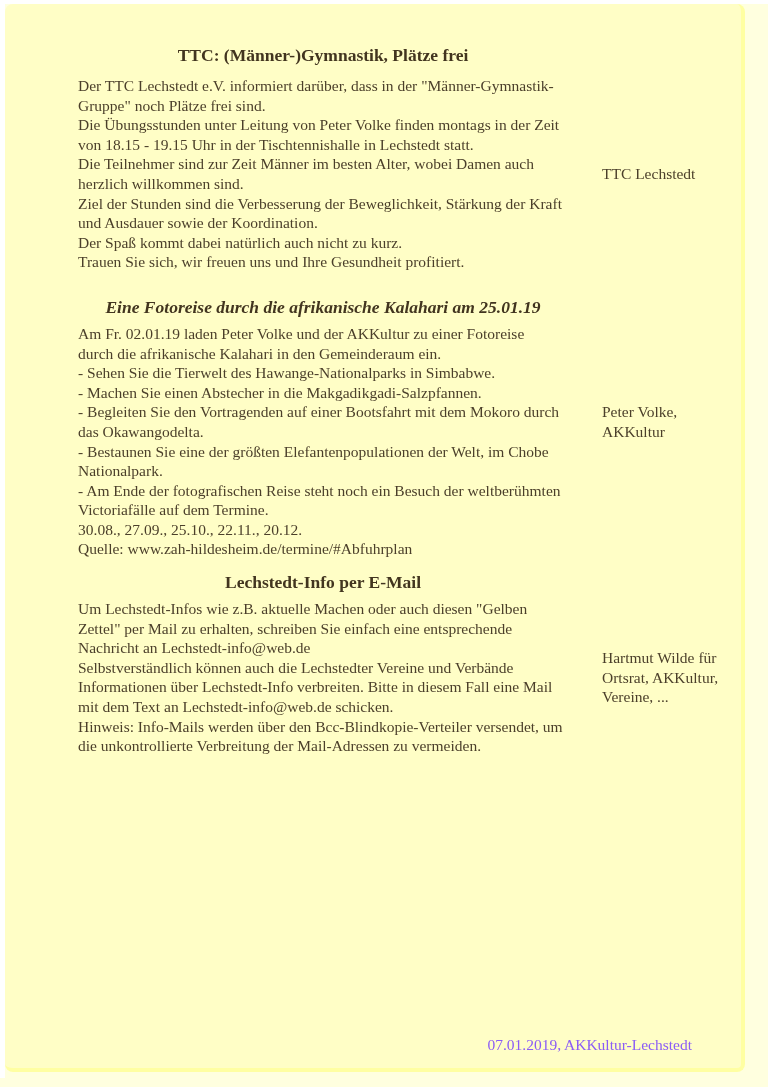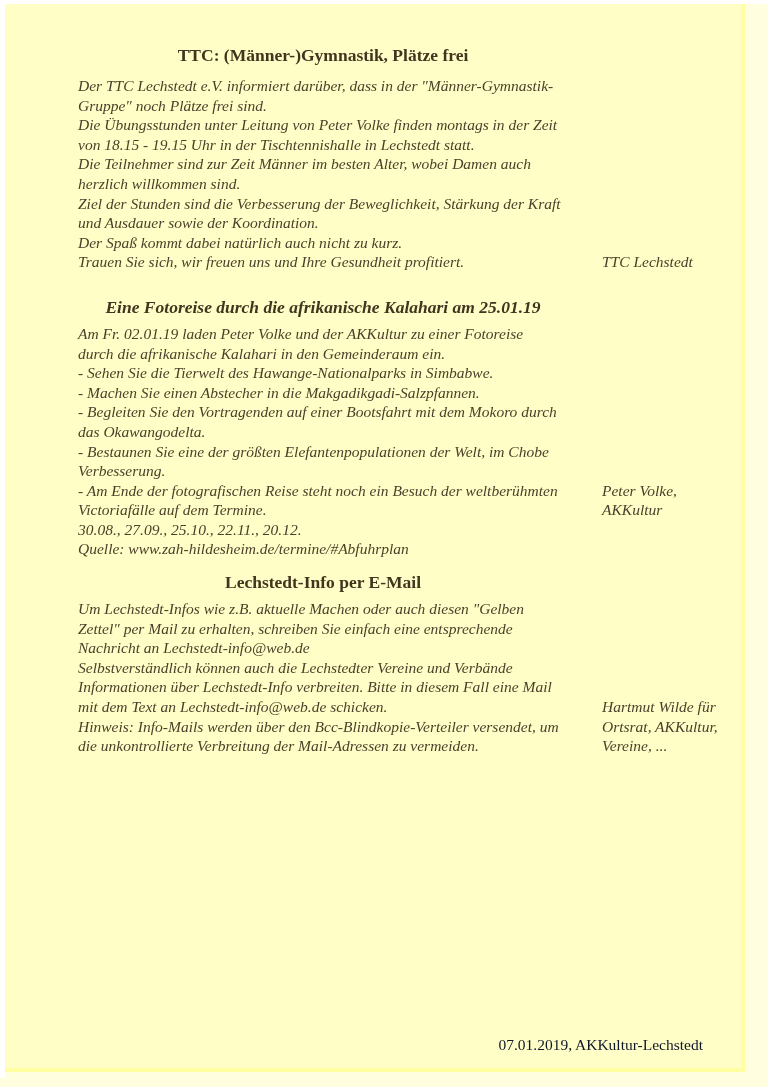--- a/index.html
+++ b/index.html
@@ -20,48 +20,49 @@
   }
   .page {
     position: absolute;
     left: 5px; top: 4px;
     width: 740px; height: 1068px;
     background: #fffec6;
     border-right: 4px solid #ffffa2;
     border-bottom: 4px solid #ffffa2;
     padding: 40px 0 0 73px;
     color: #4b3f2a;
+    border-radius: 8px;
   }
   .heading {
     width: 490px;
     text-align: center;
     font-size: 17.5px;
     line-height: 22px;
     font-weight: bold;
     color: #42351f;
     margin: 0 0 10px 0;
   }
   .sec2 .heading { margin-top: 24px; margin-bottom: 6px; font-style: italic; }
   .sec3 .heading { margin-top: 10px; margin-bottom: 6px; }
   .sec4 .heading { margin-top: 12px; margin-bottom: 6px; }
-  .row { display: flex; align-items: flex-end; font-style: italic; }
+  .row { display: flex; align-items: center; }
   .col-main { flex: none; width: 490px; }
   .col-note { flex: none; padding-left: 6px; max-width: 176px; margin-left: 28px; }
   .line {
     font-size: 15.5px;
     line-height: 19.6px;
     white-space: nowrap;
   }
   .footer {
     position: absolute;
-    right: 38px;
+    right: 49px;
     bottom: 14px;
     font-size: 15.5px;
     line-height: 19px;
-    color: #0f172a;
+    color: #8b5cf6;
   }
 </style>
 </head>
 <body>
 
 <div class="margin-top-strip"></div>
 <div class="margin-left-strip"></div>
 
 <div class="page">
 
@@ -90,21 +91,21 @@
     <h2 class="heading">Eine Fotoreise durch die afrikanische Kalahari am 25.01.19</h2>
     <div class="row">
       <div class="col-main">
         <div class="line">Am Fr. 02.01.19 laden Peter Volke und der AKKultur zu einer Fotoreise</div>
         <div class="line">durch die afrikanische Kalahari in den Gemeinderaum ein.</div>
         <div class="line">- Sehen Sie die Tierwelt des Hawange-Nationalparks in Simbabwe.</div>
         <div class="line">- Machen Sie einen Abstecher in die Makgadikgadi-Salzpfannen.</div>
         <div class="line">- Begleiten Sie den Vortragenden auf einer Bootsfahrt mit dem Mokoro durch</div>
         <div class="line">das Okawangodelta.</div>
         <div class="line">- Bestaunen Sie eine der größten Elefantenpopulationen der Welt, im Chobe</div>
-        <div class="line">Verbesserung.</div>
+        <div class="line">Nationalpark.</div>
         <div class="line">- Am Ende der fotografischen Reise steht noch ein Besuch der weltberühmten</div>
         <div class="line">Victoriafälle auf dem Termine.</div>
       </div>
       <div class="col-note">
         <div class="line">Peter Volke,</div>
         <div class="line">AKKultur</div>
       </div>
     </div>
   </section>
 

